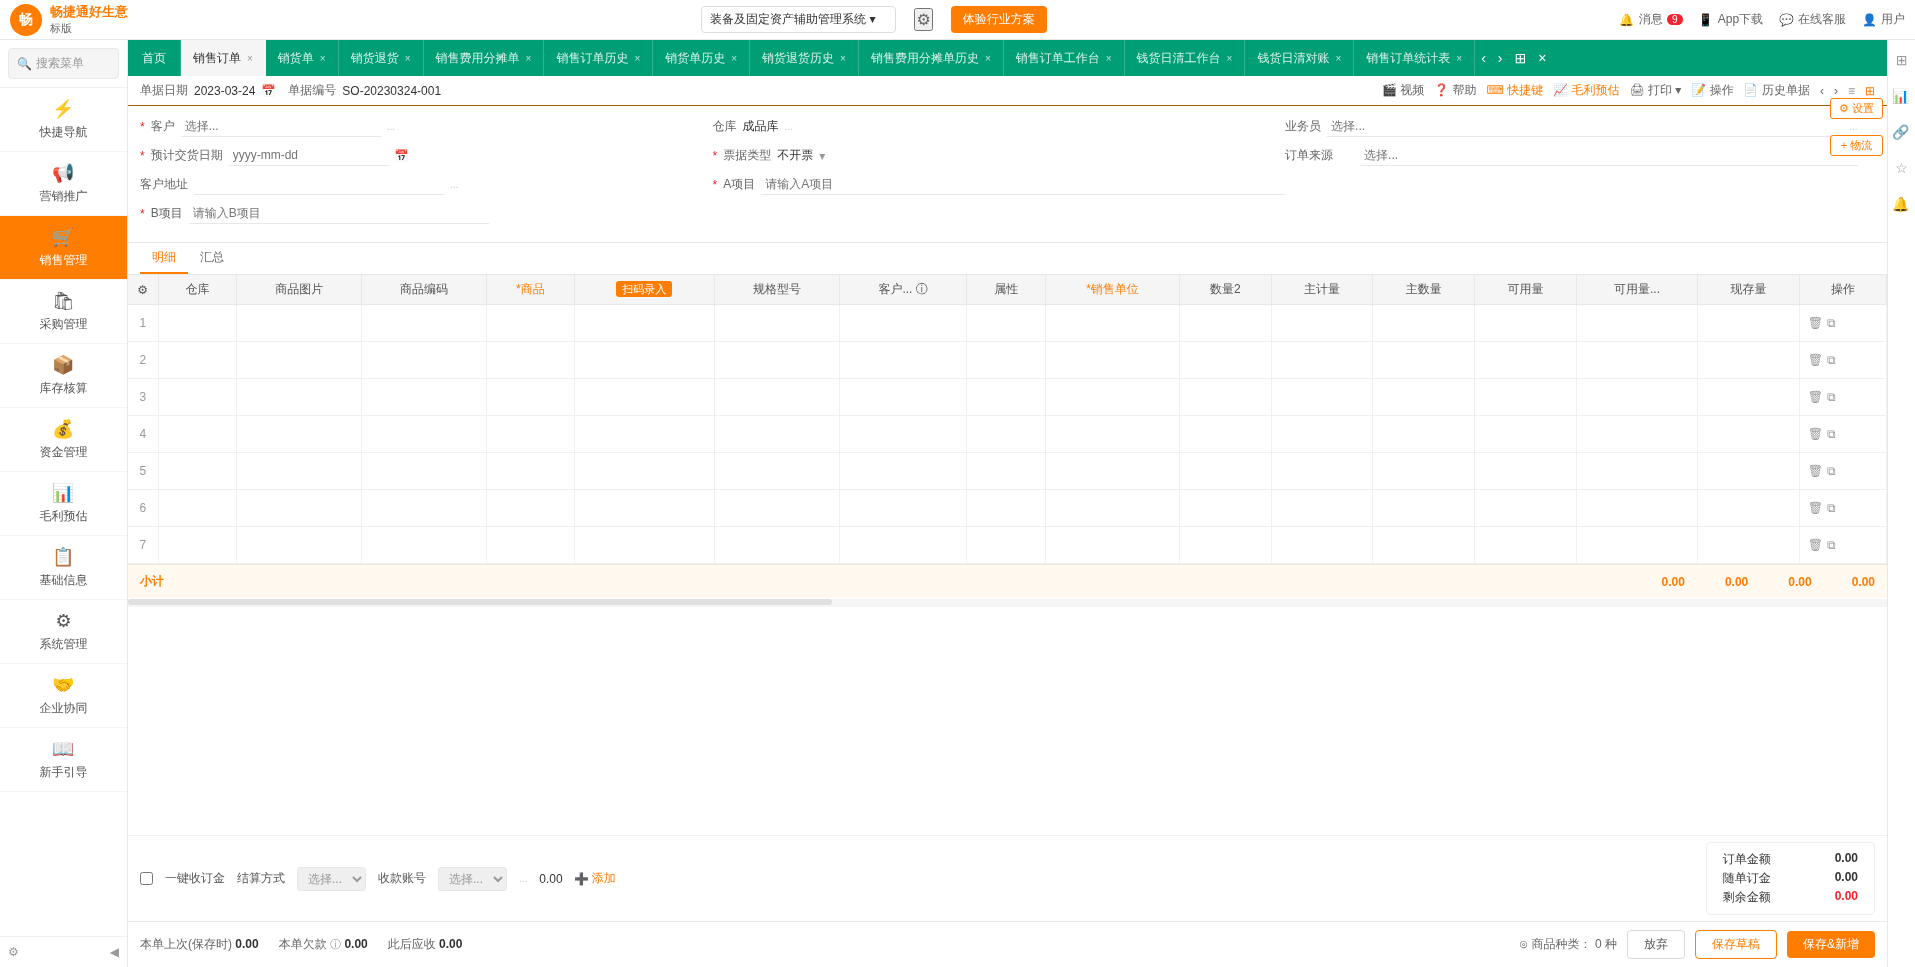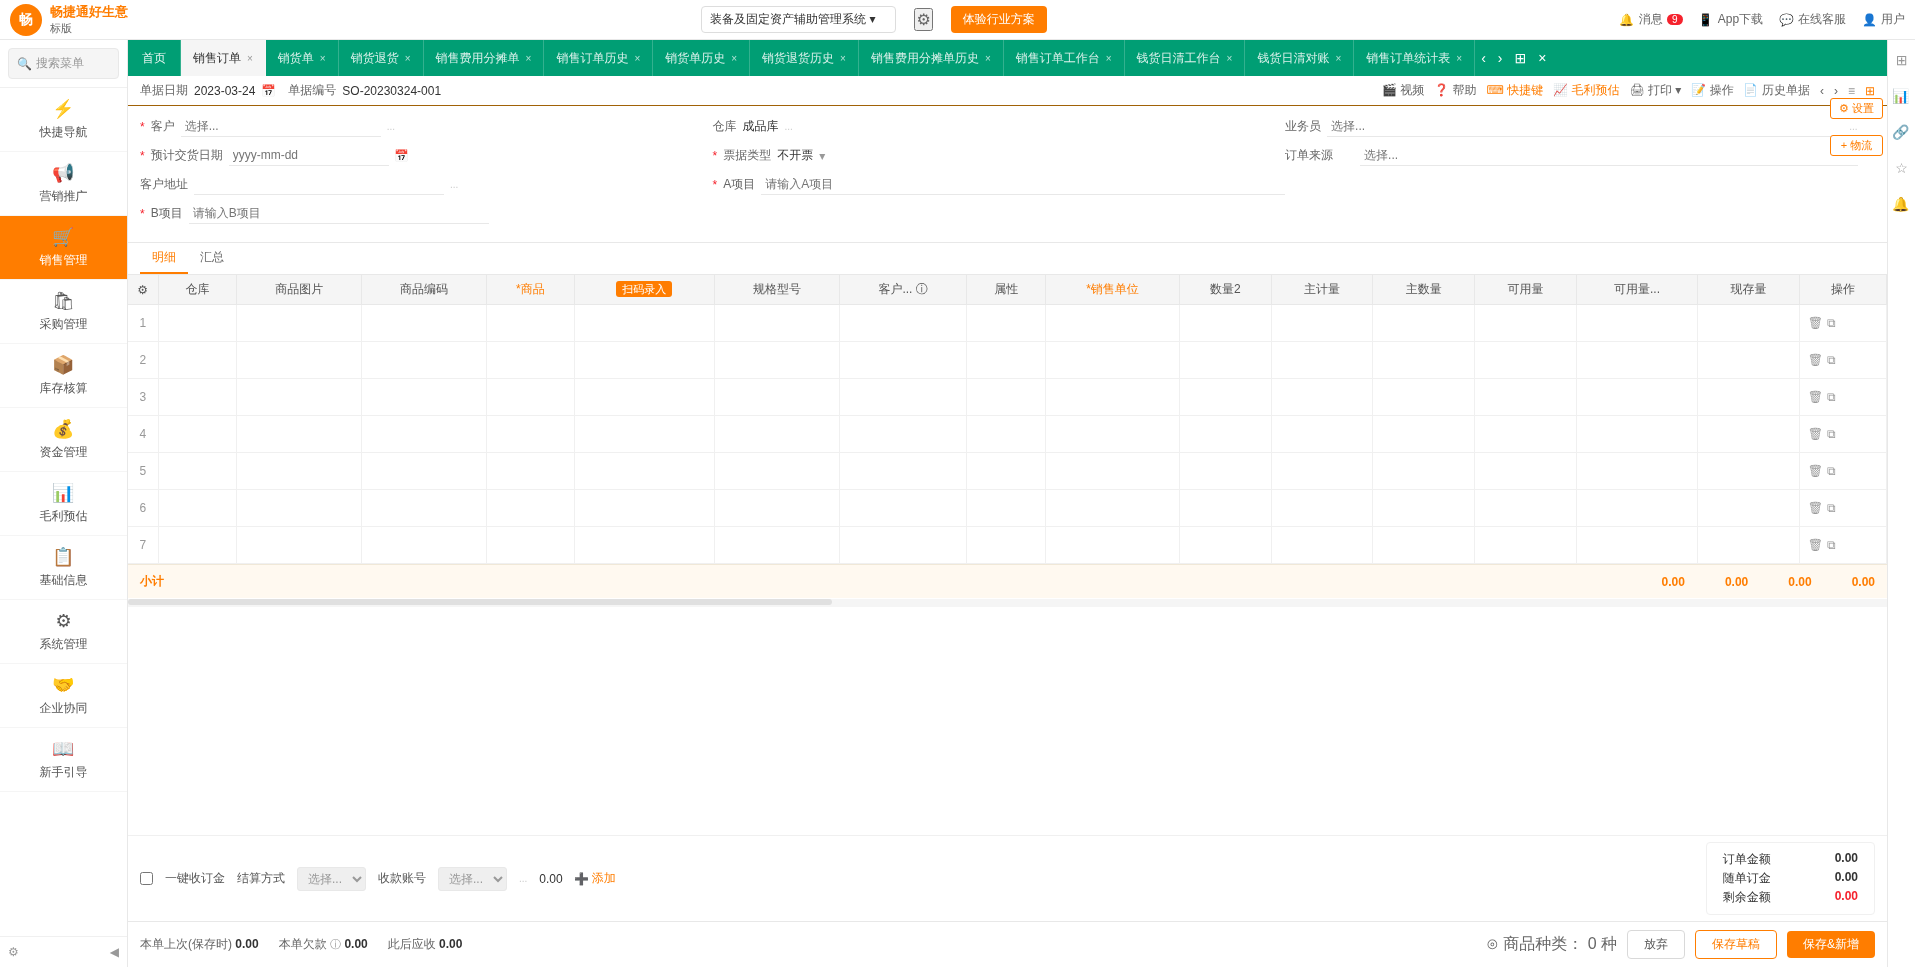--- a/index.html
+++ b/index.html
@@ -411,21 +411,21 @@
       gap: 20px;
       font-size: 12px;
       color: #666;
     }
     .bottom-left .val { color: #333; font-weight: bold; }
     .bottom-right {
       display: flex;
       align-items: center;
       gap: 10px;
     }
-    .bottom-right .goods-count { color: #666; font-size: 16px; }
+    .bottom-right .goods-count { color: #666; font-size: 12px; }
     .btn-discard {
       border: 1px solid #d9d9d9;
       background: #fff;
       border-radius: 4px;
       padding: 5px 16px;
       font-size: 12px;
       cursor: pointer;
       color: #555;
     }
     .btn-save-draft {

